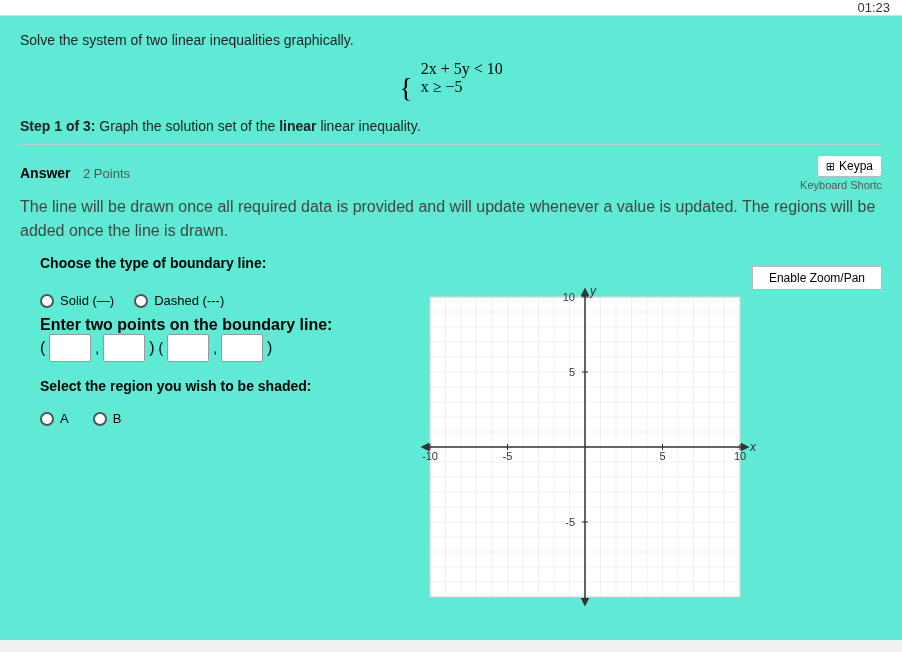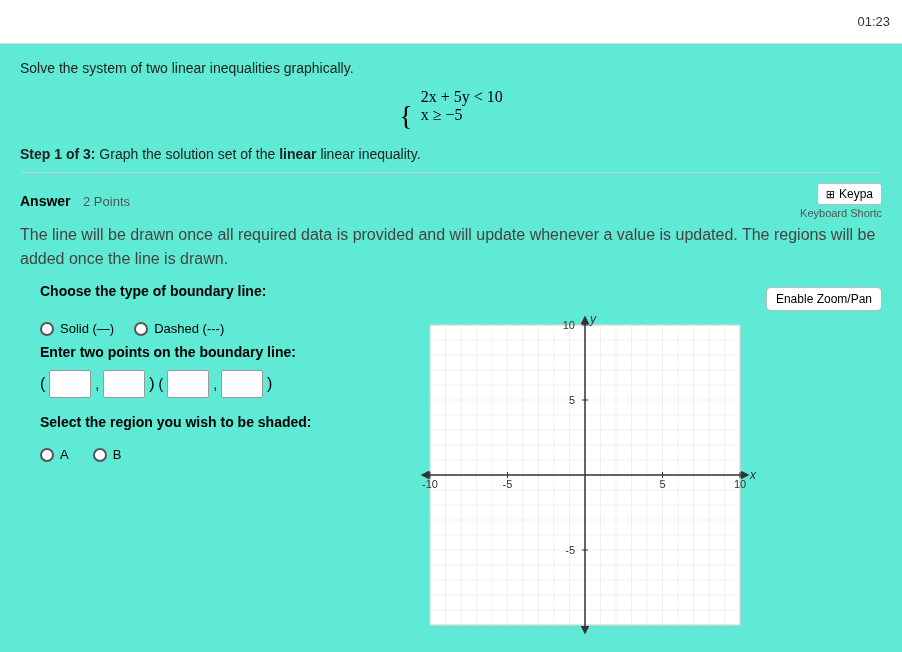--- a/index.html
+++ b/index.html
@@ -7,21 +7,21 @@
       font-family: Arial, sans-serif;
       background: #f0f0f0;
       width: 902px;
       min-height: 652px;
       position: relative;
       overflow: hidden;
     }
     .top-bar {
       background: #fff;
       width: 100%;
-      height: 44px;
+      height: 16px;
       display: flex;
       align-items: center;
       justify-content: flex-end;
       padding-right: 12px;
       border-bottom: 1px solid #ddd;
       font-size: 13px;
       color: #333;
     }
     .main-content {
       background: #5eead4;
@@ -103,26 +103,26 @@
     .left-panel {
       flex: 0 0 380px;
       padding-left: 20px;
     }
     .right-panel {
       flex: 1;
       position: relative;
     }
     .enable-zoom-btn {
       position: absolute;
-      top: 4px;
+      top: 11px;
       right: 0;
       background: #fff;
       border: 1px solid #bbb;
-      border-radius: 5px;
-      padding: 4px 9px;
+      border-radius: 0;
+      padding: 4px 16px;
       font-size: 12px;
       cursor: pointer;
       z-index: 10;
     }
     .section-label {
       font-size: 14px;
       font-weight: bold;
       margin-bottom: 22px;
     }
     .radio-group {
@@ -141,23 +141,22 @@
     .radio-circle {
       width: 14px;
       height: 14px;
       border-radius: 50%;
       border: 2px solid #555;
       background: #fff;
       display: inline-block;
       flex-shrink: 0;
     }
     .points-label-enter {
-      font-size: 14px;
+      font-size: 16px;
       font-weight: bold;
-      margin-bottom: 10px;
     }
     .points-input-row {
       display: flex;
       align-items: center;
       gap: 4px;
       margin-bottom: 16px;
       font-size: 14px;
     }
     .coord-input {
       width: 42px;

